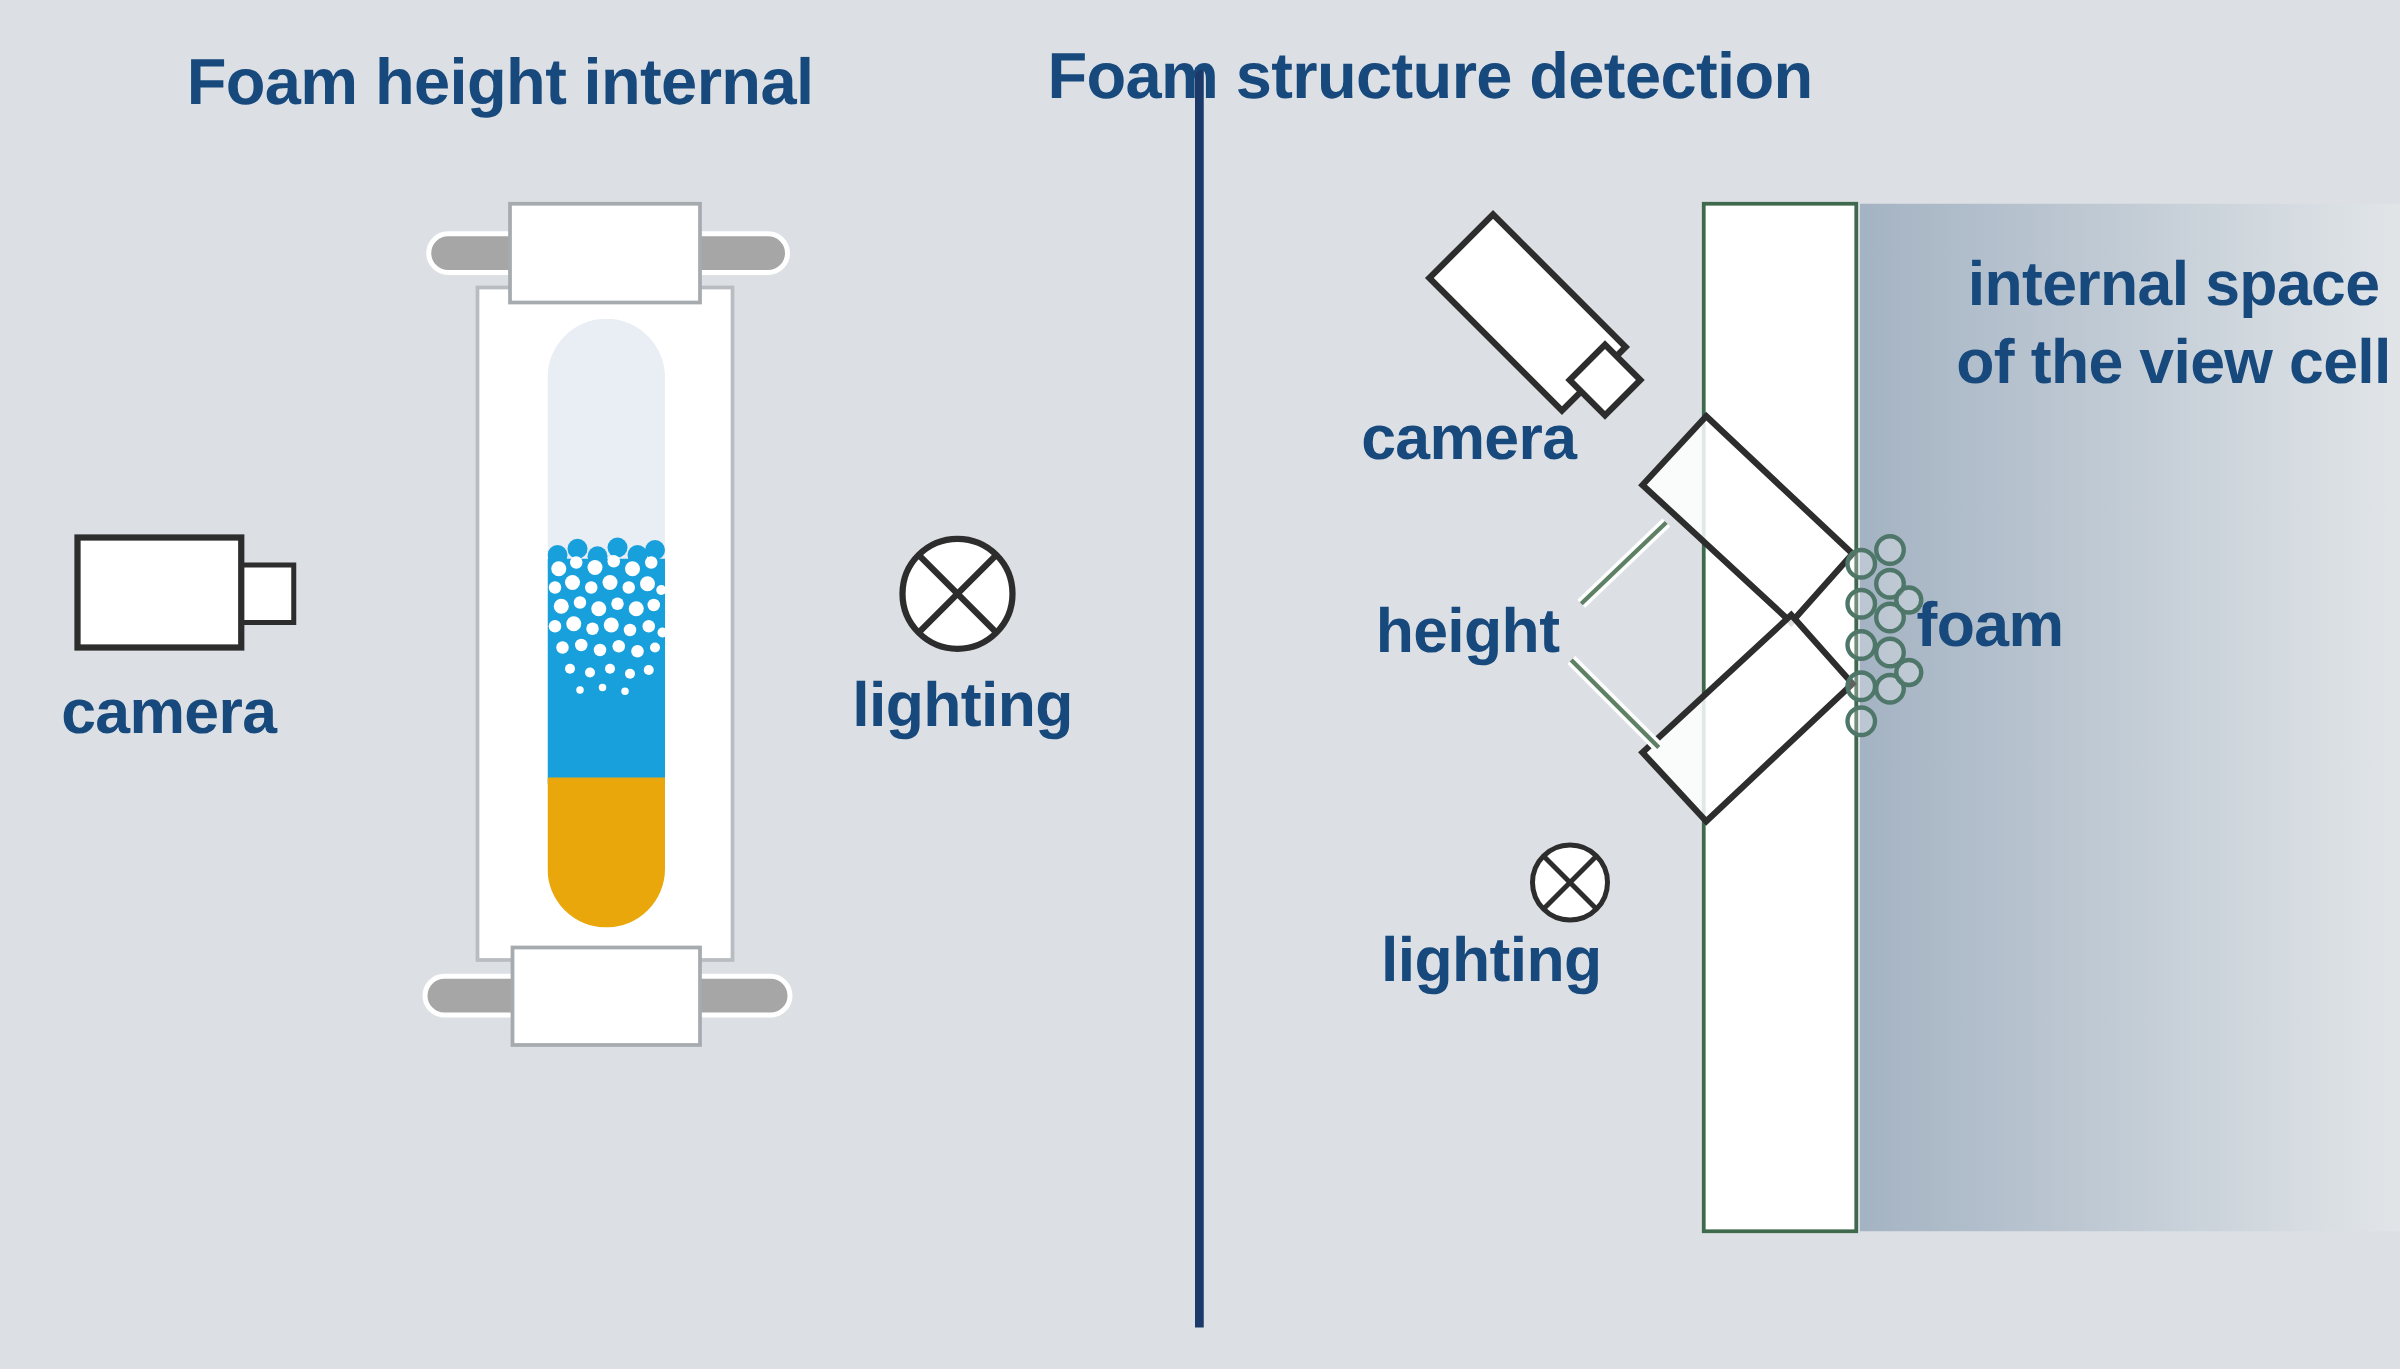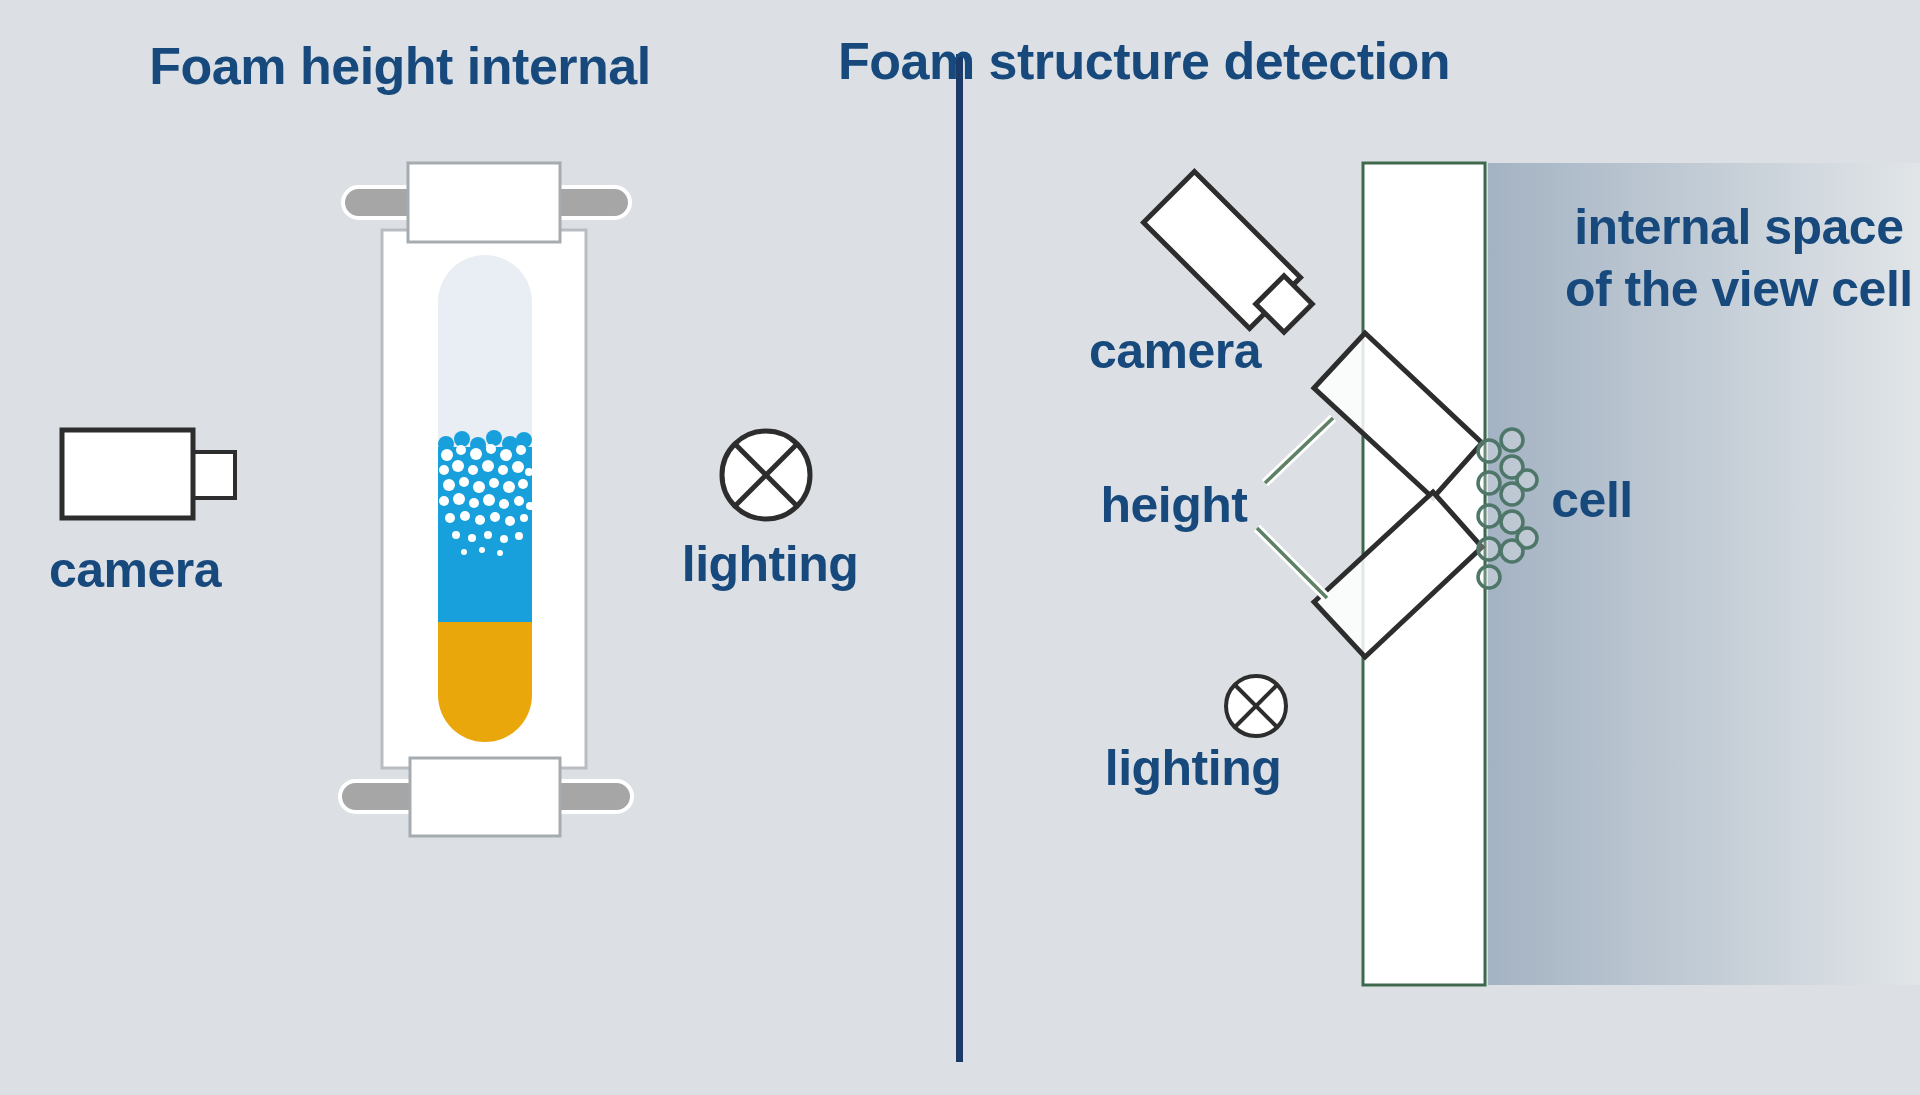--- a/index.html
+++ b/index.html
@@ -177,17 +177,17 @@
 <div class="divider"></div>
 
 <div class="lbl title" style="left:400px;top:67px;">Foam height internal</div>
 <div class="lbl title" style="left:1144px;top:62px;">Foam structure detection</div>
 
 <div class="lbl" style="left:135px;top:570px;">camera</div>
 <div class="lbl" style="left:770px;top:564px;">lighting</div>
 
 <div class="lbl" style="left:1175px;top:351px;">camera</div>
 <div class="lbl" style="left:1174px;top:505px;">height</div>
-<div class="lbl" style="left:1592px;top:500px;">cell</div>
+<div class="lbl" style="left:1592px;top:500px;">foam</div>
 <div class="lbl" style="left:1193px;top:768px;">lighting</div>
 
 <div class="lbl multiline" style="left:1565px;top:196px;text-align:center;">internal space
 of the view cell</div>
 
 </body></html>

